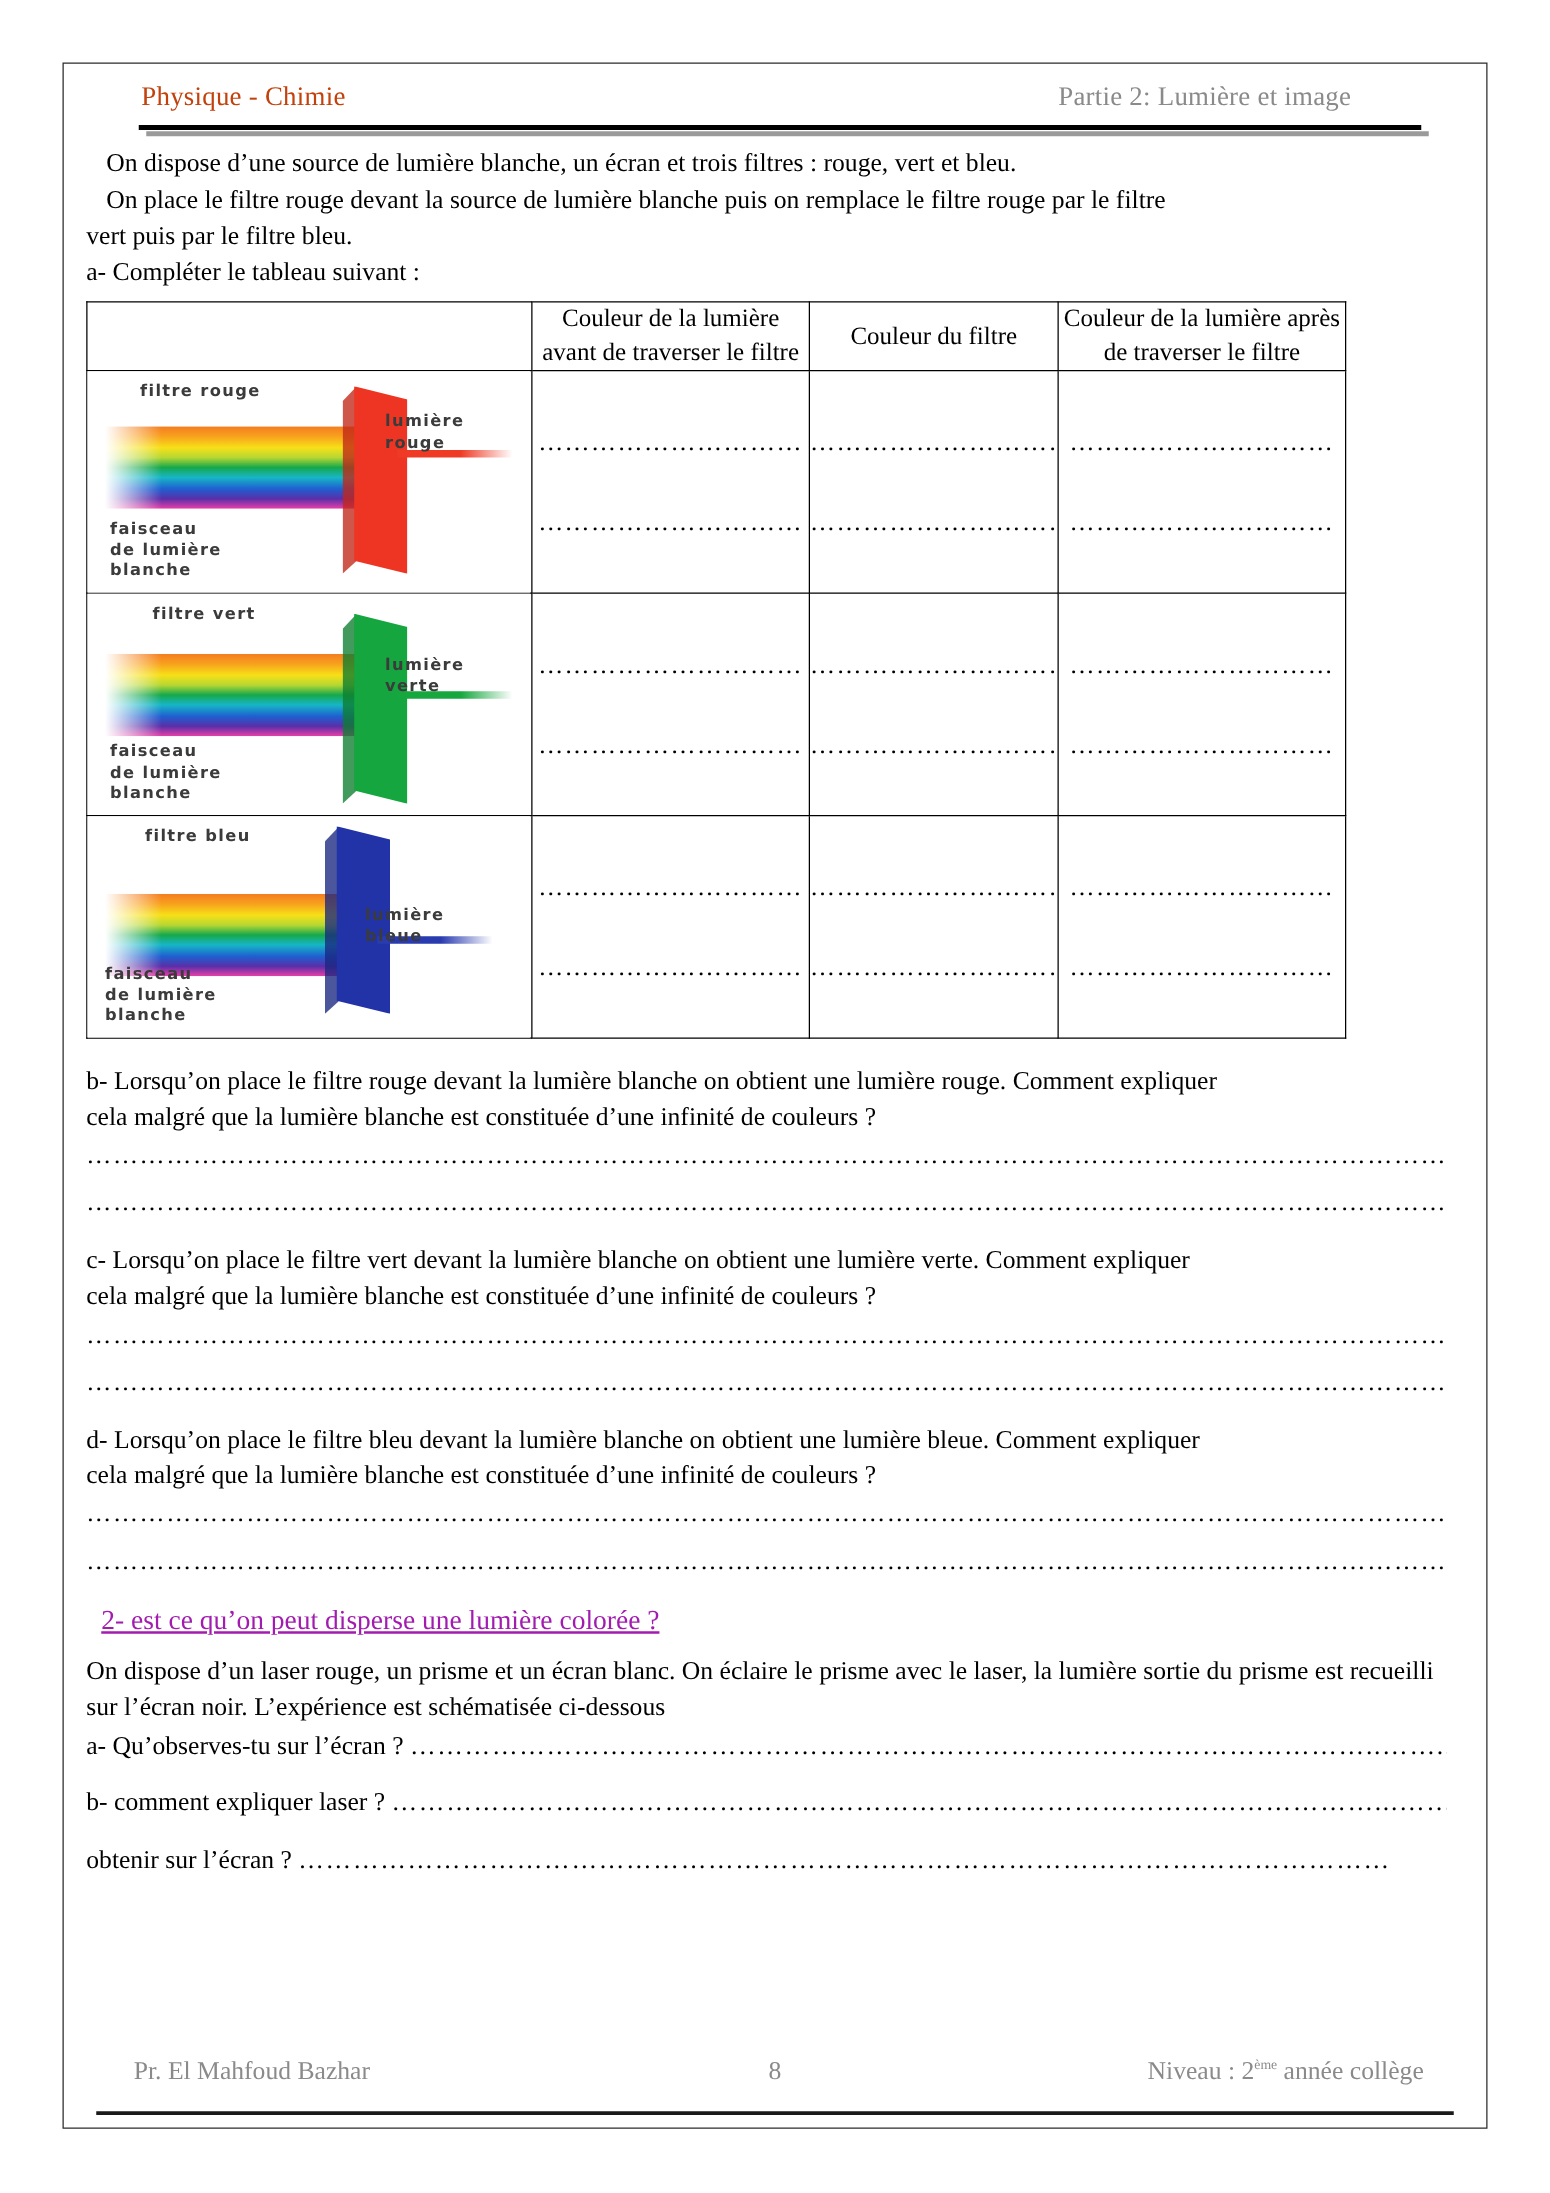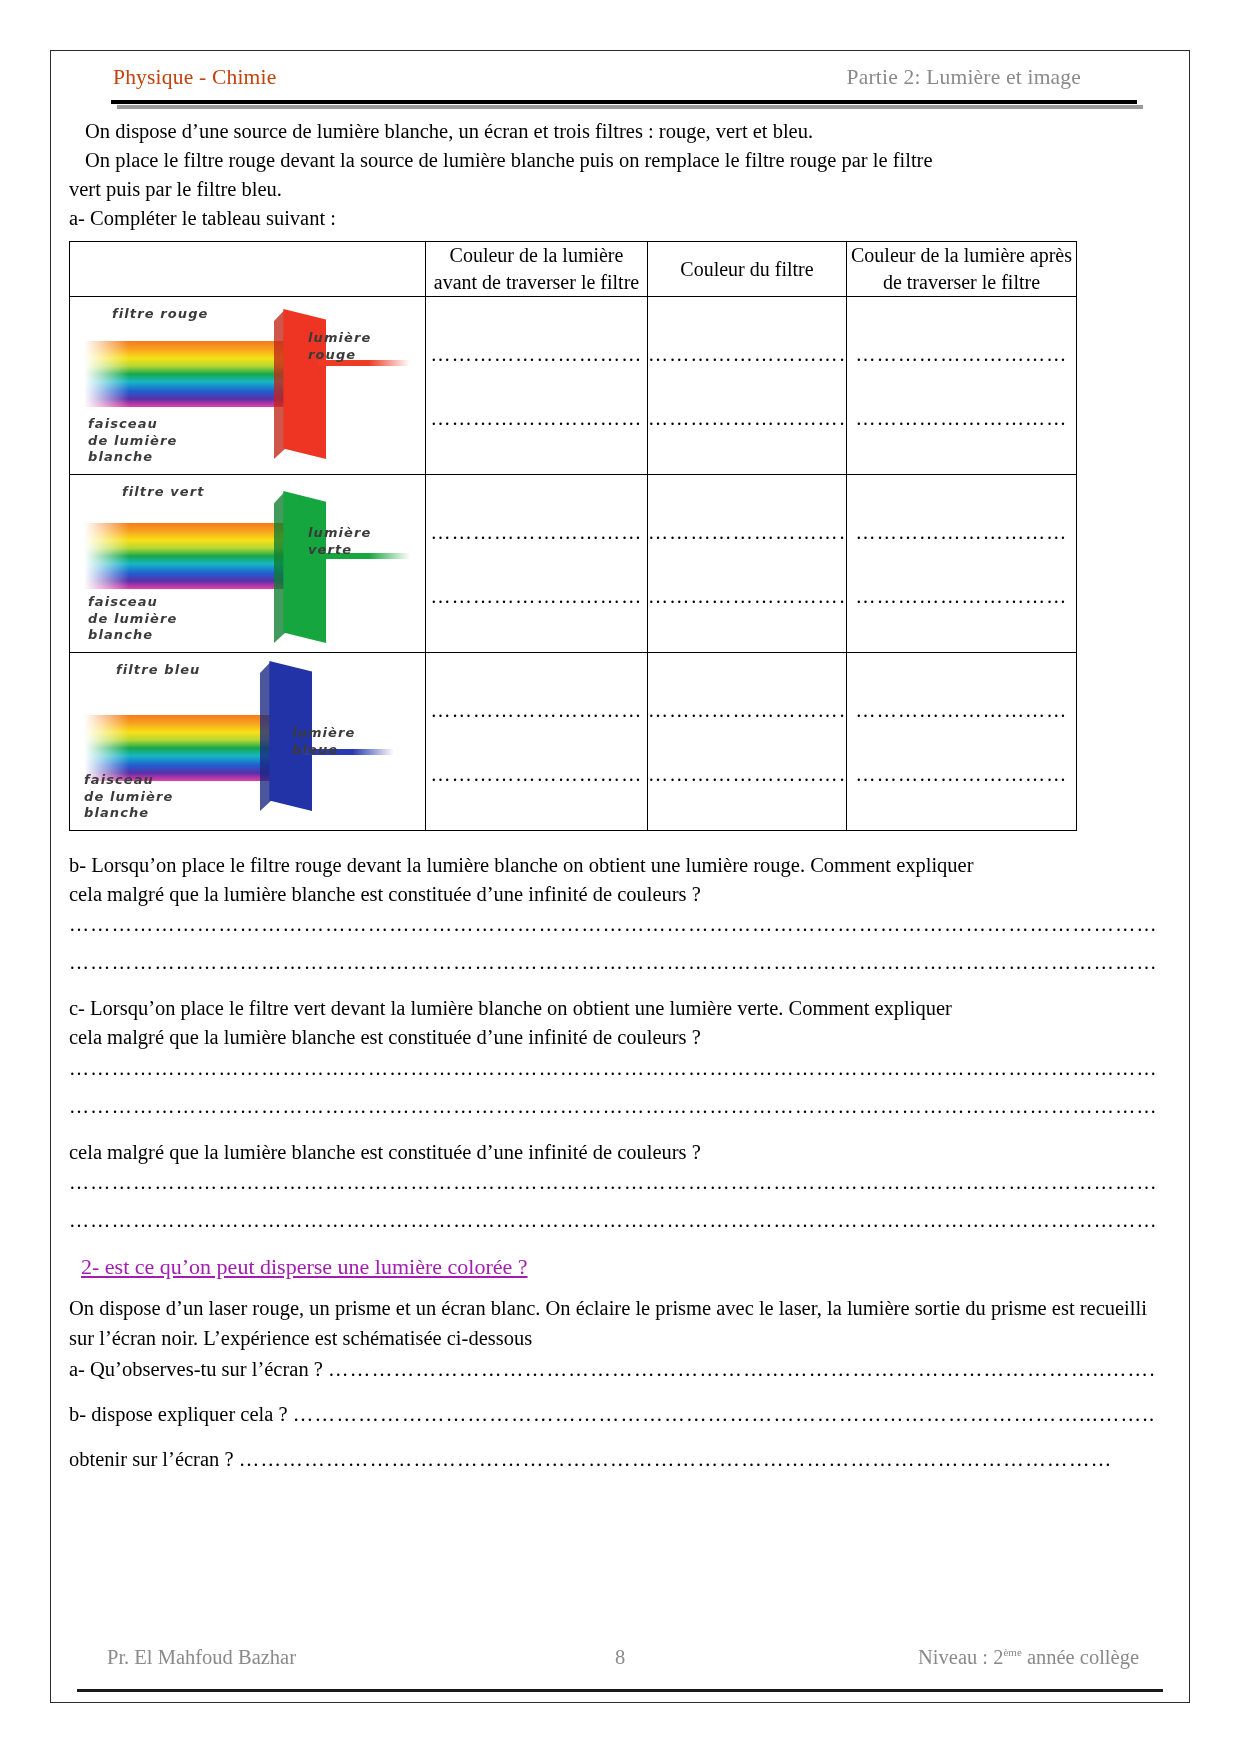--- a/index.html
+++ b/index.html
@@ -100,21 +100,20 @@
   }
   .fig-label {
     position: absolute;
     font-family: "DejaVu Sans", "Liberation Sans", sans-serif;
     font-weight: bold;
     font-size: 13px;
     letter-spacing: 1.1px;
     color: #3b3b3b;
     line-height: 1.28;
     white-space: pre;
-    font-style: italic;
   }
   .lbl-title  { left: 42px; top: 9px; }
   .lbl-out    { left: 238px; }
   .lbl-beam   { left: 18px; bottom: 8px; }
 
   
   .beam {
     position: absolute;
     left: 14px;
     width: 206px; height: 66px;
@@ -331,20 +330,21 @@
     </div>
 
     <div class="qblock">
       <span class="qtext">c- Lorsqu’on place le filtre vert devant la lumière blanche on obtient une lumière verte. Comment expliquer</span>
       <span class="qtext">cela malgré que la lumière blanche est constituée d’une infinité de couleurs ?</span>
       <span class="dotline">…………………………………………………………………………………………………………………………………………………………………………………</span>
       <span class="dotline second">…………………………………………………………………………………………………………………………………………………………………………………</span>
     </div>
 
     <div class="qblock">
+      <span class="qtext">d- Lorsqu’on place le filtre bleu devant la lumière blanche on obtient une lumière bleue. Comment expliquer</span>
       <span class="qtext">cela malgré que la lumière blanche est constituée d’une infinité de couleurs ?</span>
       <span class="dotline">…………………………………………………………………………………………………………………………………………………………………………………</span>
       <span class="dotline second">…………………………………………………………………………………………………………………………………………………………………………………</span>
     </div>
 
     <div>
       <span class="green-head">2- est ce qu’on peut disperse une lumière colorée ?</span>
     </div>
 
     <div class="para2">
@@ -352,21 +352,21 @@
       <span class="qtext">sortie du prisme est recueilli sur l’écran noir. L’expérience est schématisée ci-dessous</span>
     </div>
 
     <div class="inline-q">
       <span>a- Qu’observes-tu sur l’écran ? </span><span class="dots">……………………………………………………………………………………………..……..</span>
     </div>
 
     <div class="gap"></div>
 
     <div class="inline-q">
-      <span>b- dispose expliquer cela ? </span><span class="dots">………………………………………………………………………………………………...……...</span>
+      <span>b- comment expliquer laser ? </span><span class="dots">………………………………………………………………………………………………...……...</span>
     </div>
 
     <div class="gap"></div>
 
     <div class="inline-q" style="white-space:normal;">
       <span style="white-space:nowrap; display:block; overflow:hidden;"><span>obtenir sur l’écran ? </span><span class="dots">…………………………………………………………………………………………………………</span></span>
     </div>
 
   </div>
 

